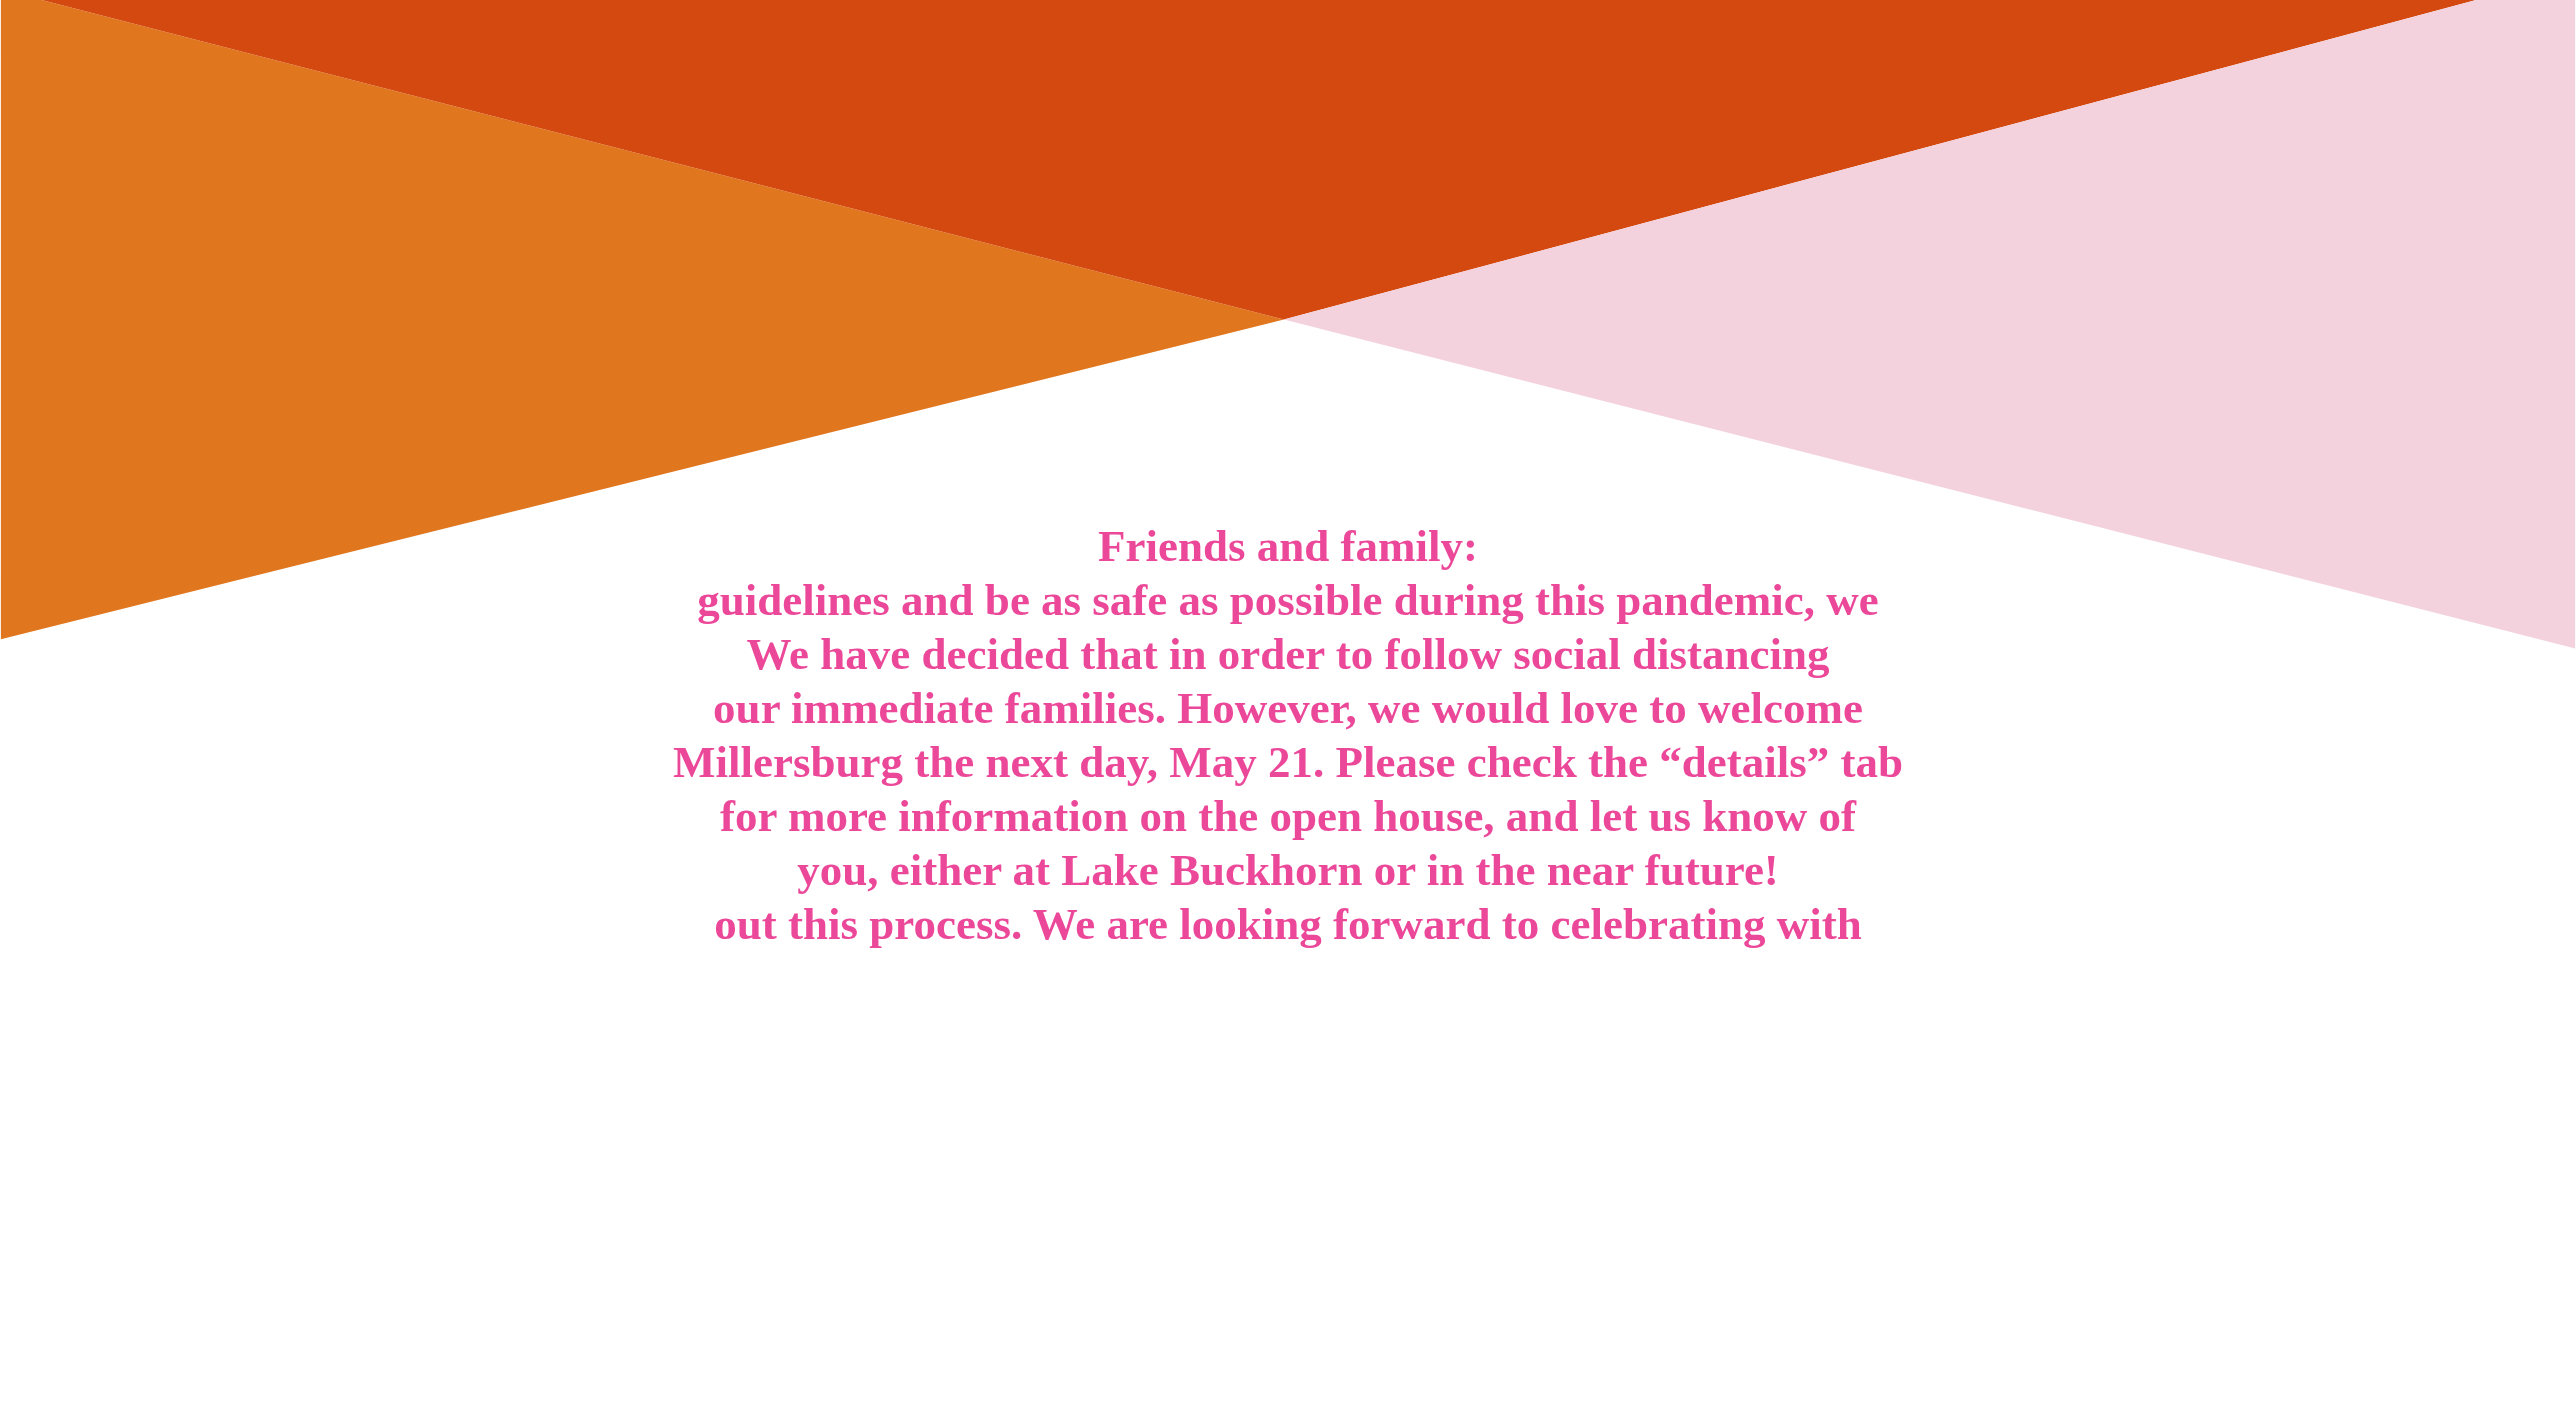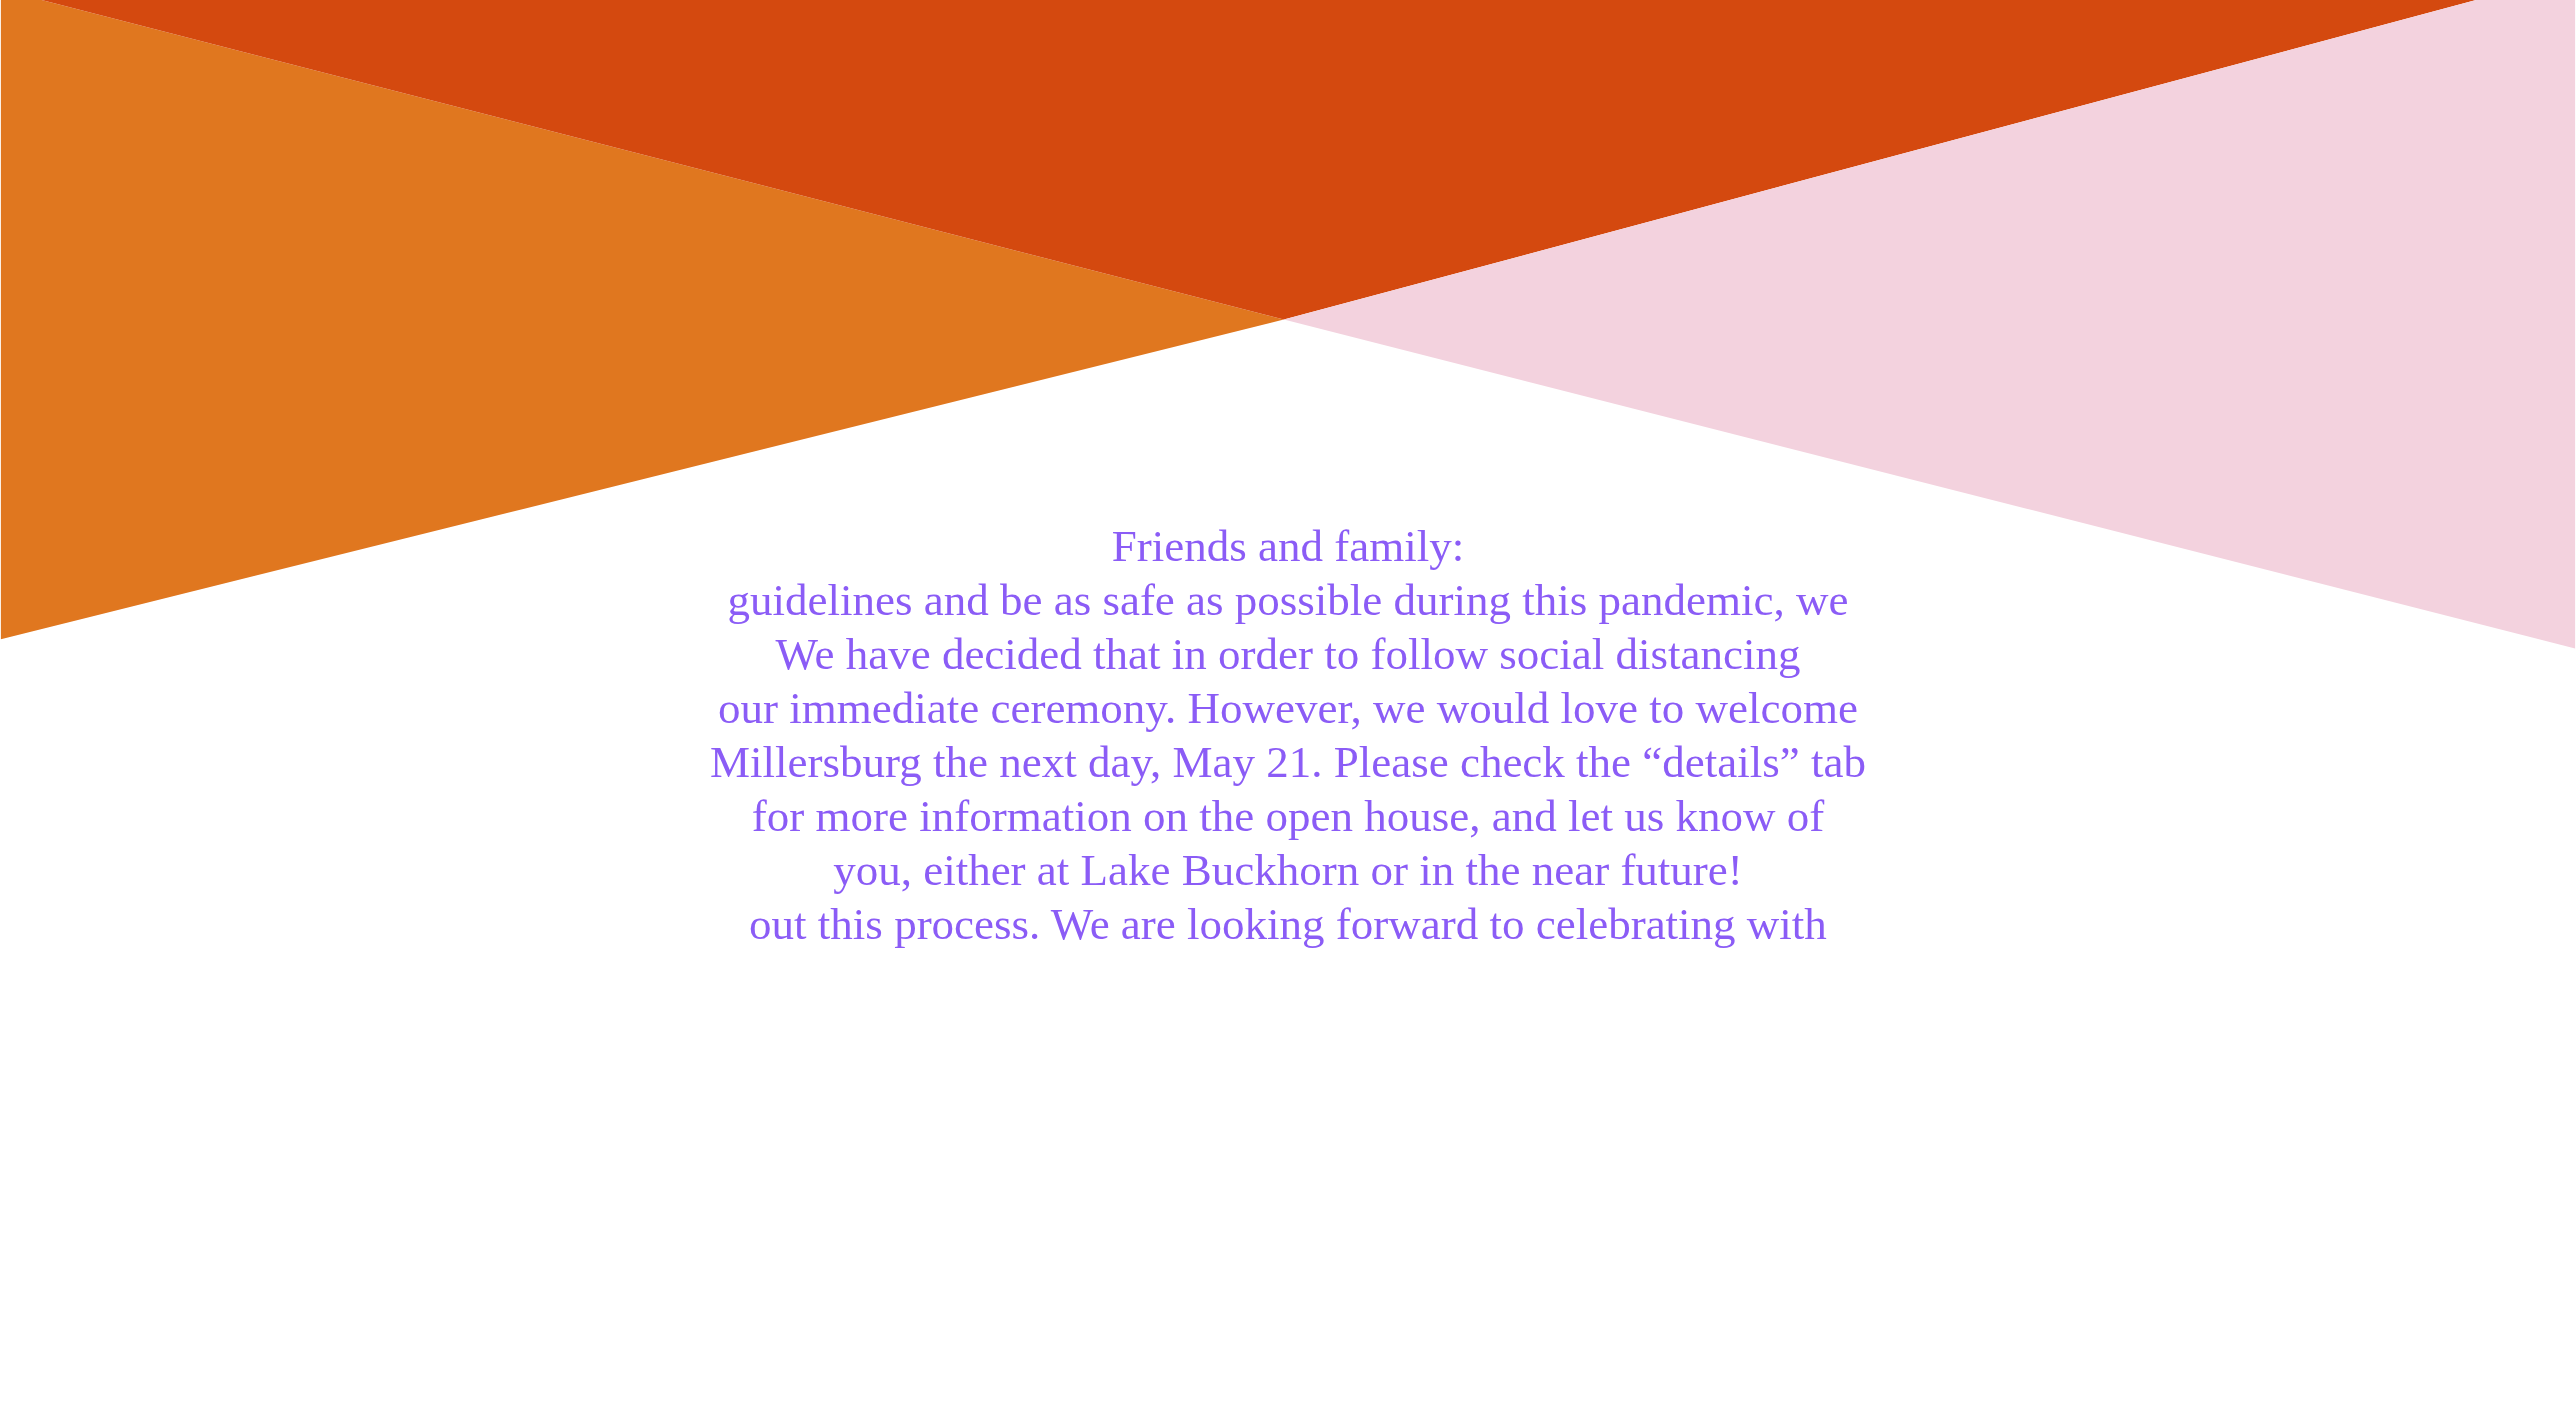--- a/index.html
+++ b/index.html
@@ -24,43 +24,43 @@
     display: block;
   }
   .announcement {
     position: absolute;
     top: 519px;
     left: 0;
     width: 100%;
     text-align: center;
     font-size: 45px;
     line-height: 54px;
-    font-weight: 400;
-    color: #8b5cf6;
+    font-weight: 700;
+    color: #ec4899;
   }
   .announcement .line {
     white-space: nowrap;
   }
 </style>
 </head>
 <body>
 
 <div class="stage">
 
   <svg class="banner" viewBox="0 0 2779 760" width="2576" height="704">
     <polygon points="0,0 44,0 1385,345 0,690" fill="#e0771f"></polygon>
     <polygon points="44,0 2672,0 1385,345" fill="#d4490f"></polygon>
     <polygon points="2672,0 2779,0 2779,700 1385,345" fill="#f3d2de"></polygon>
   </svg>
 
   <div class="announcement">
     <div class="line">Friends and family:</div>
     <div class="line">guidelines and be as safe as possible during this pandemic, we</div>
     <div class="line">We have decided that in order to follow social distancing</div>
-    <div class="line">our immediate ceremony. However, we would love to welcome</div>
+    <div class="line">our immediate families. However, we would love to welcome</div>
     <div class="line">Millersburg the next day, May 21. Please check the “details” tab</div>
     <div class="line">for more information on the open house, and let us know of</div>
     <div class="line">you, either at Lake Buckhorn or in the near future!</div>
     <div class="line">out this process. We are looking forward to celebrating with</div>
   </div>
 
 </div>
 
 
 </body></html>

